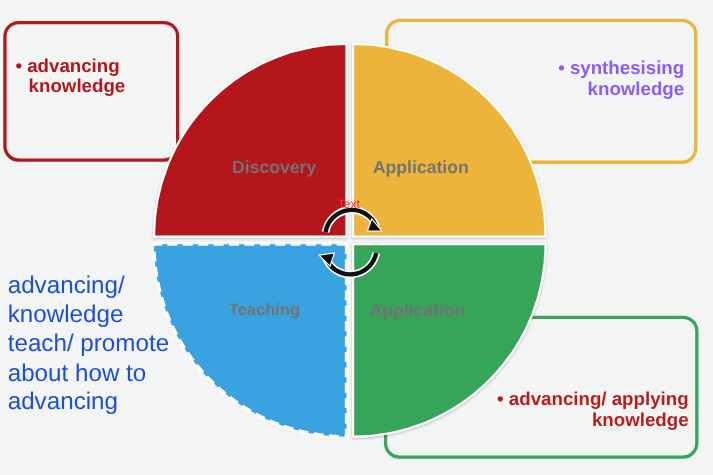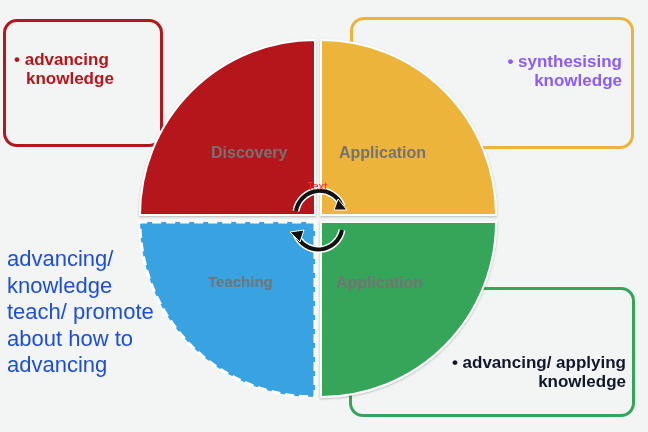--- a/index.html
+++ b/index.html
@@ -4,21 +4,21 @@
 <style>
   html,body{margin:0;padding:0;}
   body{width:648px;height:432px;background:#f3f4f4;position:relative;overflow:hidden;font-family:"Liberation Sans",sans-serif;}
   .box{position:absolute;border:3px solid;border-radius:14px;box-sizing:border-box;background:#f3f4f4;}
   .box-text{position:absolute;font-weight:bold;font-size:17px;line-height:19px;}
   #box-red{left:3px;top:19px;width:160px;height:128px;border-color:#b5161c;}
   #box-yellow{left:350px;top:17px;width:284px;height:132px;border-color:#ecb43b;}
   #box-green{left:349px;top:287px;width:286px;height:130px;border-color:#34a55a;}
   #txt-red{left:14px;top:50px;color:#b5161c;}
   #txt-yellow{right:26px;top:52px;color:#8b5cf6;text-align:right;}
-  #txt-green{right:22px;top:353px;color:#0f172a;text-align:right;}
+  #txt-green{right:22px;top:353px;color:#b91c1c;text-align:right;}
   #teach-desc{position:absolute;left:7px;top:246px;color:#1d4ed8;font-size:22px;line-height:26.5px;}
   svg#wheel{position:absolute;left:0;top:0;}
   .qlabel{position:absolute;color:#737373;font-weight:bold;font-size:16px;}
   .qlabel.big{font-size:15px;}
 </style>
 </head>
 <body>
 
 <div class="box" id="box-red"></div>
 <div class="box" id="box-yellow"></div>

